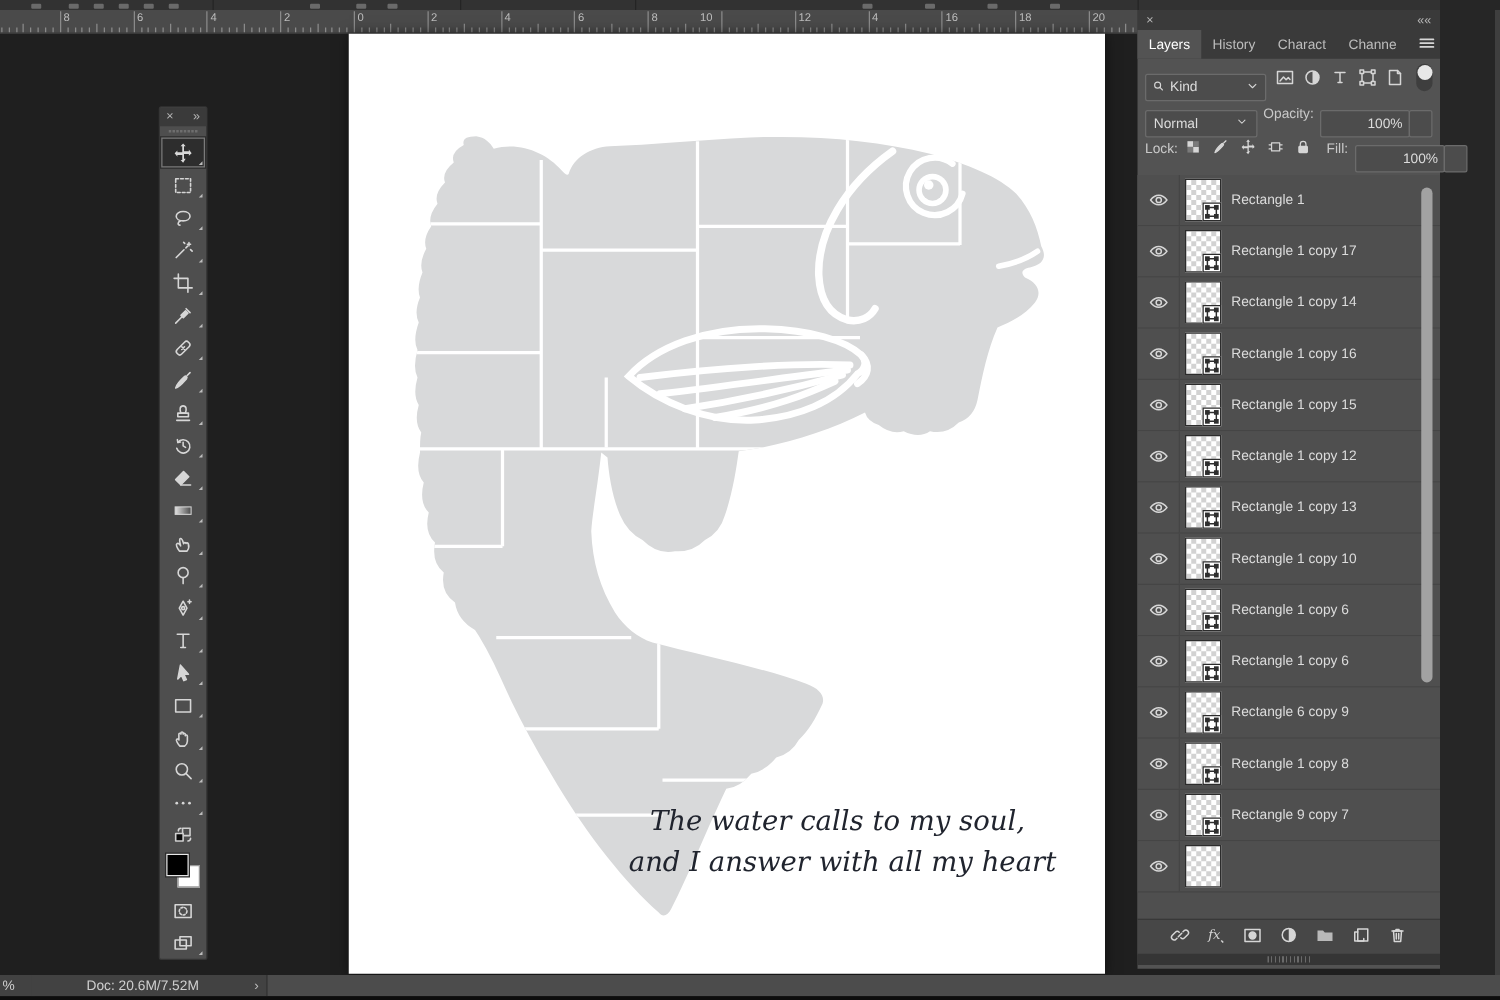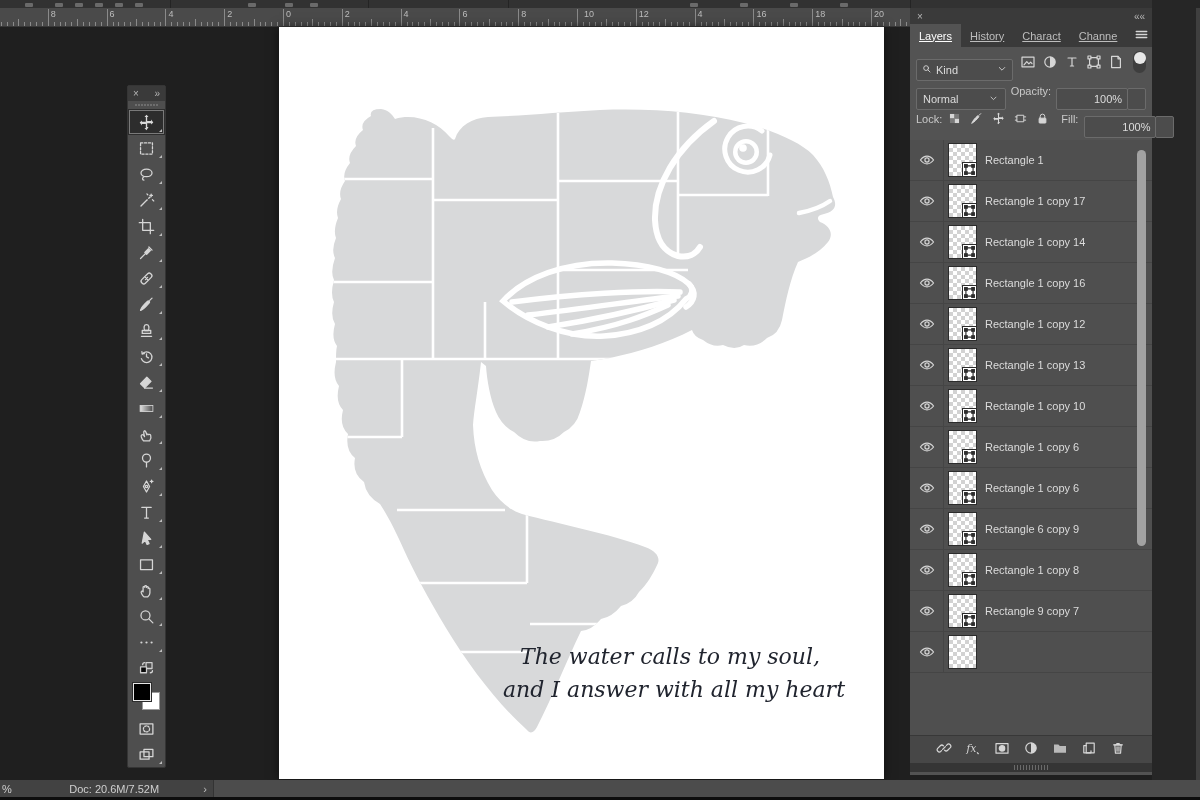--- a/index.html
+++ b/index.html
@@ -29,21 +29,21 @@
   .tool svg{width:17px;height:17px;}
   .tool.selected{background:#2d2d2d;outline:1px solid #7a7a7a;outline-offset:-2px;}
   .tool .fly{position:absolute;right:3px;bottom:3px;width:0;height:0;border-left:3px solid transparent;border-bottom:3px solid #bdbdbd;}
   #swatches{position:relative;width:37px;height:34px;}
   #fg-swatch{position:absolute;left:5px;top:2px;width:16px;height:16px;background:#000;border:1px solid #e8e8e8;box-shadow:0 0 0 1px #2c2c2c;}
   #bg-swatch{position:absolute;left:14px;top:11px;width:16px;height:16px;background:#fff;border:1px solid #9a9a9a;}
   
   #panel{left:910px;top:8px;width:242px;height:767px;background:#535353;}
   #panel-title{height:16px;background:#3a3a3a;color:#b5b5b5;font-size:10px;display:flex;align-items:center;justify-content:space-between;padding:0 7px;}
   #tabs{height:23px;background:#3a3a3a;display:flex;align-items:stretch;color:#bdbdbd;font-size:11px;}
-  .tab{display:flex;align-items:center;padding:0 9px;cursor:default;text-decoration:underline;}
+  .tab{display:flex;align-items:center;padding:0 9px;cursor:default;}
   .tab.active{background:#535353;color:#ffffff;}
   #tab-menu{margin-left:auto;display:flex;align-items:center;padding:0 8px;}
   #tab-menu svg{width:15px;height:15px;}
   .prow{display:flex;align-items:center;padding:0 6px;color:#c9c9c9;font-size:11px;}
   #filter-row{height:30px;gap:4px;}
   .field{height:20px;background:#4c4c4c;border:1px solid #6b6b6b;border-radius:2px;display:flex;align-items:center;color:#dcdcdc;margin-top:16px;}
   #kind-field{width:88px;padding:0 4px;gap:3px;}
   #kind-field svg{width:12px;height:12px;}
   #kind-field .chev{margin-left:auto;}
   .chev svg{width:11px;height:11px;}
@@ -209,21 +209,21 @@
       <i class="tick" style="left: 524.1px; height: 4px;"></i>
       <i class="tick" style="left: 530px; height: 4px;"></i>
       <i class="tick" style="left: 535.8px; height: 4px;"></i>
       <i class="tick" style="left: 541.7px; height: 4px;"></i>
       <i class="tick" style="left: 547.6px; height: 7px;"></i>
       <i class="tick" style="left: 553.5px; height: 4px;"></i>
       <i class="tick" style="left: 559.4px; height: 4px;"></i>
       <i class="tick" style="left: 565.2px; height: 4px;"></i>
       <i class="tick" style="left: 571.1px; height: 4px;"></i>
       <i class="tick" style="left: 577px; height: 17px;"></i>
-      <span class="rlabel" style="left: 584px;">10</span>
+      <span class="rlabel" style="left: 560px;">10</span>
       <i class="tick" style="left: 582.9px; height: 4px;"></i>
       <i class="tick" style="left: 588.8px; height: 4px;"></i>
       <i class="tick" style="left: 594.6px; height: 4px;"></i>
       <i class="tick" style="left: 600.5px; height: 4px;"></i>
       <i class="tick" style="left: 606.4px; height: 7px;"></i>
       <i class="tick" style="left: 612.3px; height: 4px;"></i>
       <i class="tick" style="left: 618.2px; height: 4px;"></i>
       <i class="tick" style="left: 624px; height: 4px;"></i>
       <i class="tick" style="left: 629.9px; height: 4px;"></i>
       <i class="tick" style="left: 635.8px; height: 17px;"></i>
@@ -747,20 +747,38 @@
           </div>
           <div class="thumb">
             <svg viewBox="0 0 20 20" fill="none" stroke="#2e2e2e" stroke-width="1.8">
               <rect x="4.5" y="4.5" width="11" height="11" rx="2.5"></rect>
               <rect x="2.5" y="2.5" width="4" height="4" fill="#2e2e2e"></rect>
               <rect x="13.5" y="2.5" width="4" height="4" fill="#2e2e2e"></rect>
               <rect x="2.5" y="13.5" width="4" height="4" fill="#2e2e2e"></rect>
               <rect x="13.5" y="13.5" width="4" height="4" fill="#2e2e2e"></rect>
             </svg>
           </div>
+          <span class="lname">Rectangle 1 copy 15</span>
+        </div>
+        <div class="lrow">
+          <div class="eyecell">
+            <svg viewBox="0 0 20 20" fill="none" stroke="#d6d6d6" stroke-width="1.5" stroke-linecap="round" stroke-linejoin="round">
+              <path d="M1.8 10C4.2 6.8 7 5.2 10 5.2s5.8 1.6 8.2 4.8C15.8 13.2 13 14.8 10 14.8S4.2 13.2 1.8 10z"></path>
+              <circle cx="10" cy="10" r="2.6"></circle>
+            </svg>
+          </div>
+          <div class="thumb">
+            <svg viewBox="0 0 20 20" fill="none" stroke="#2e2e2e" stroke-width="1.8">
+              <rect x="4.5" y="4.5" width="11" height="11" rx="2.5"></rect>
+              <rect x="2.5" y="2.5" width="4" height="4" fill="#2e2e2e"></rect>
+              <rect x="13.5" y="2.5" width="4" height="4" fill="#2e2e2e"></rect>
+              <rect x="2.5" y="13.5" width="4" height="4" fill="#2e2e2e"></rect>
+              <rect x="13.5" y="13.5" width="4" height="4" fill="#2e2e2e"></rect>
+            </svg>
+          </div>
           <span class="lname">Rectangle 1 copy 12</span>
         </div>
         <div class="lrow">
           <div class="eyecell">
             <svg viewBox="0 0 20 20" fill="none" stroke="#d6d6d6" stroke-width="1.5" stroke-linecap="round" stroke-linejoin="round">
               <path d="M1.8 10C4.2 6.8 7 5.2 10 5.2s5.8 1.6 8.2 4.8C15.8 13.2 13 14.8 10 14.8S4.2 13.2 1.8 10z"></path>
               <circle cx="10" cy="10" r="2.6"></circle>
             </svg>
           </div>
           <div class="thumb">

